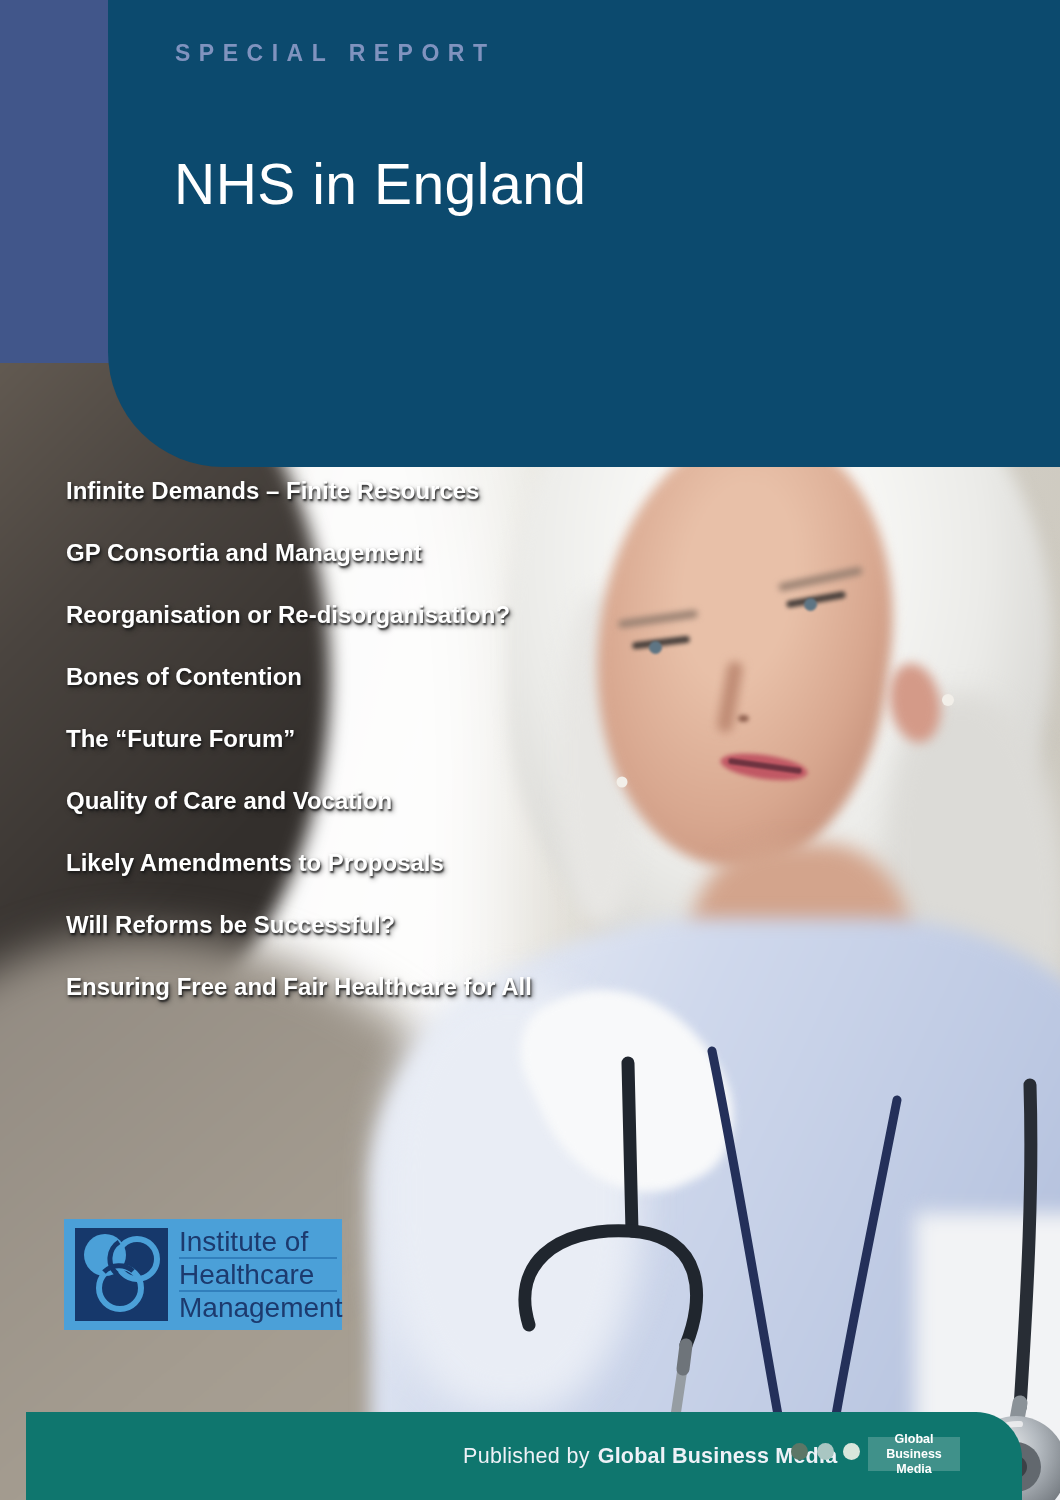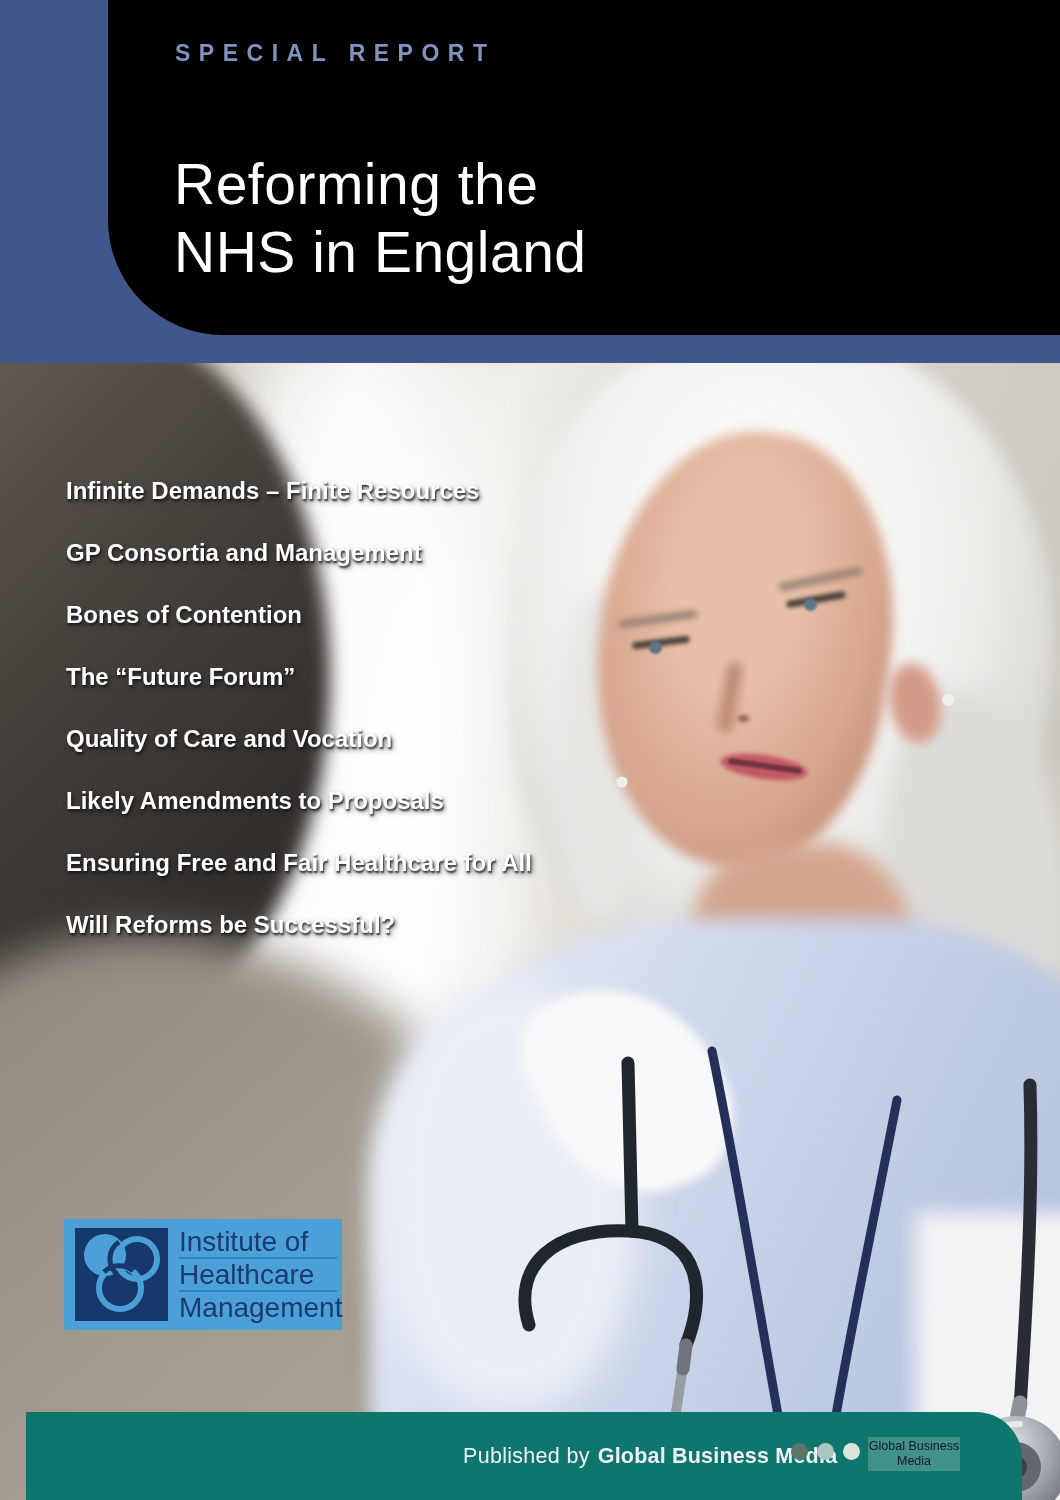--- a/index.html
+++ b/index.html
@@ -1,21 +1,21 @@
 <!DOCTYPE html>
 <html><head>
 <meta charset="utf-8">
 <style>
   html,body{margin:0;padding:0;}
   body{width:1060px;height:1500px;font-family:"Liberation Sans","DejaVu Sans",sans-serif;}
   .cover{position:relative;width:1060px;height:1500px;background:#41568a;overflow:hidden;}
 
   
-  .title-panel{position:absolute;left:108px;top:0;width:952px;height:335px;
-    background:#000000;border-radius:0 0 0 115px;z-index:3;}
+  .title-panel{position:absolute;left:108px;top:0;width:952px;height:467px;
+    background:#0c4a6e;border-radius:0 0 0 115px;z-index:3;}
   .kicker{position:absolute;left:67px;top:40px;font-size:23px;font-weight:bold;
     letter-spacing:8.5px;color:#8093bf;}
   .title{position:absolute;left:66px;top:150px;font-size:57px;line-height:68px;
     font-weight:400;color:#ffffff;letter-spacing:0.5px;}
 
   
   .photo{position:absolute;left:0;top:363px;width:1060px;height:1137px;overflow:hidden;z-index:1;
     background:linear-gradient(105deg,#b0aba3 0%,#d4d1c8 22%,#edece7 38%,#d7d3ca 62%,#c6c2b8 100%);}
   .photo .shape{position:absolute;}
   .wall-bright{left:205px;top:-60px;width:305px;height:1150px;background:#ffffff;
@@ -90,21 +90,21 @@
   .footer-bar{position:absolute;left:0;top:1412px;width:996px;height:92px;
     background:#0f766e;border-radius:0 46px 0 0;z-index:5;margin-left:26px;}
   .pub-line{position:absolute;left:437px;top:0;height:88px;display:flex;align-items:center;
     font-size:21.5px;color:#eef1f7;}
   .pub-by{font-weight:400;margin-right:8px;letter-spacing:0.3px;}
   .pub-name{font-weight:bold;letter-spacing:0.2px;}
   .dots{position:absolute;left:791px;top:1443px;display:flex;gap:9px;z-index:6;}
   .dot{width:17px;height:17px;border-radius:50%;}
   .gbm{position:absolute;left:868px;top:1437px;width:92px;height:34px;background:#40918a;
     z-index:6;display:flex;flex-direction:column;justify-content:center;text-align:center;}
-  .gbm div{font-size:12.5px;line-height:15px;font-weight:normal;color:#0f172a;}
+  .gbm div{font-size:12.5px;line-height:15px;font-weight:bold;color:#ffffff;}
 </style>
 </head>
 <body>
 
 <div class="cover">
 
   <div class="photo">
     <div class="shape wall-bright"></div>
     <div class="shape man-head"></div>
     <div class="shape man-shoulder"></div>
@@ -156,34 +156,34 @@
       <path d="M983,1078 A44,44 0 0 1 1020,1061" stroke="#f2f3f4" stroke-width="6" fill="none" stroke-linecap="round" opacity="0.8"></path>
 
       <circle cx="948" cy="337" r="6" fill="#f2efe9"></circle>
       <circle cx="622" cy="419" r="5.5" fill="#f2efe9"></circle>
     </svg>
   </div>
 
   <div class="title-panel">
     <div class="kicker">SPECIAL REPORT</div>
     <div class="title">
-      <div>Reforming the</div>
       <div>NHS in England</div>
     </div>
   </div>
 
   <ul class="topics">
     <li>Infinite Demands – Finite Resources</li>
     <li>GP Consortia and Management</li>
+    <li>Reorganisation or Re-disorganisation?</li>
     <li>Bones of Contention</li>
     <li>The “Future Forum”</li>
     <li>Quality of Care and Vocation</li>
     <li>Likely Amendments to Proposals</li>
+    <li>Will Reforms be Successful?</li>
     <li>Ensuring Free and Fair Healthcare for All</li>
-    <li>Will Reforms be Successful?</li>
   </ul>
 
   <div class="ihm">
     <div class="ihm-mark">
       <svg width="93" height="93" viewBox="0 0 93 93">
         <circle cx="30" cy="27" r="21" fill="#4ba0d8"></circle>
         <circle cx="62" cy="31" r="20" fill="none" stroke="#4ba0d8" stroke-width="6"></circle>
         <circle cx="45" cy="60" r="21" fill="none" stroke="#4ba0d8" stroke-width="6"></circle>
         <path d="M44,14 A20,20 0 0 0 42,46" stroke="#16386b" stroke-width="5" fill="none"></path>
         <path d="M29,44 A21,21 0 0 1 58,43" stroke="#16386b" stroke-width="5" fill="none"></path>

